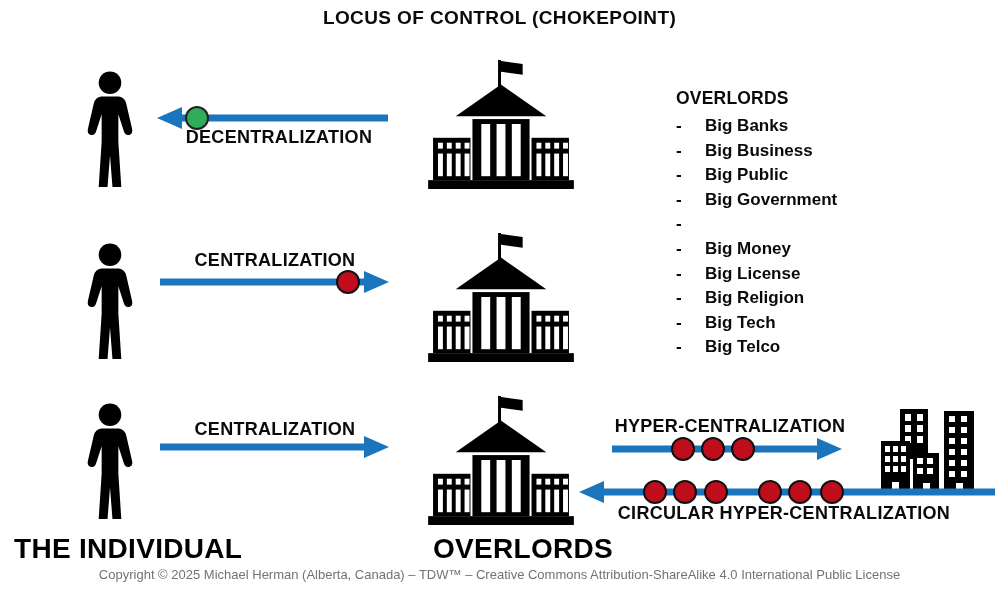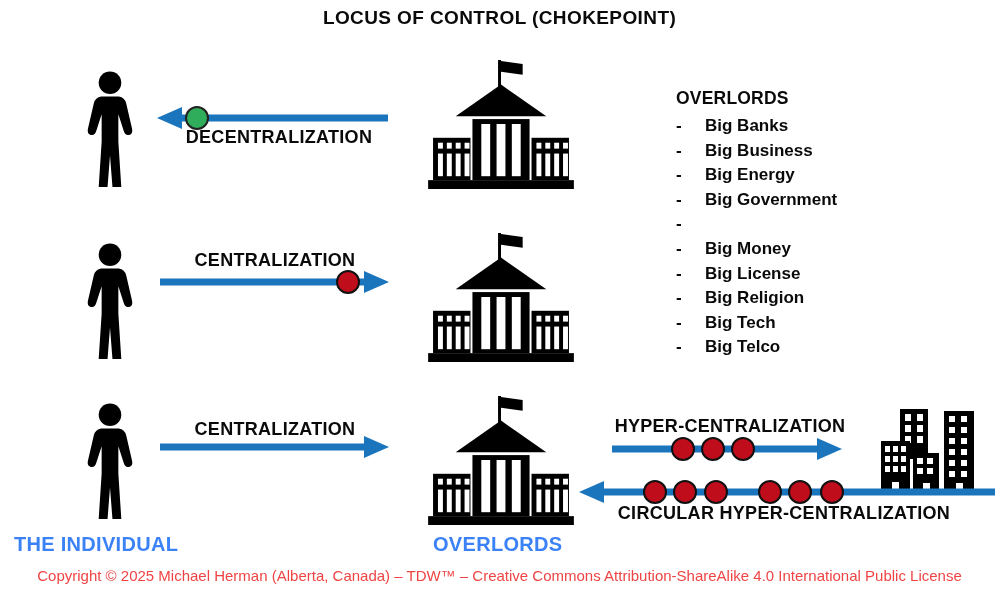--- a/index.html
+++ b/index.html
@@ -3,26 +3,26 @@
 <meta charset="utf-8">
 <title>Locus of Control</title>
 <style>
   html,body{margin:0;padding:0;background:#ffffff;}
   #canvas{position:relative;width:999px;height:594px;background:#ffffff;overflow:hidden;
           font-family:"Liberation Sans",sans-serif;color:#0a0a0a;border-radius:32px;}
   .abs{position:absolute;}
   .title{left:0;top:7px;width:999px;text-align:center;font-size:19px;font-weight:bold;
          letter-spacing:.4px;white-space:nowrap;}
   .arrow-label{font-weight:bold;font-size:18px;text-align:center;letter-spacing:.3px;white-space:nowrap;}
-  .gold{color:#3b82f6;font-weight:bold;font-size:20px;letter-spacing:.3px;white-space:nowrap;}
+  .gold{color:#000000;font-weight:bold;font-size:28px;letter-spacing:.3px;white-space:nowrap;}
   .ov-header{font-weight:bold;font-size:17.5px;letter-spacing:.2px;}
   ul.ov-list{list-style:none;margin:5px 0 0 0;padding:0;font-weight:bold;font-size:17px;}
   ul.ov-list li{display:flex;line-height:24.6px;height:24.6px;}
   ul.ov-list .dash{width:29px;flex:0 0 29px;}
-  .copyright{left:0;top:567px;width:999px;text-align:center;font-size:15px;color:#ef4444;
+  .copyright{left:0;top:567px;width:999px;text-align:center;font-size:13px;color:#737373;
              font-weight:normal;white-space:nowrap;}
   svg{display:block;}
 </style>
 </head>
 <body>
 
 <div id="canvas">
 
   <div class="abs title">LOCUS OF CONTROL (CHOKEPOINT)</div>
 
@@ -76,21 +76,21 @@
       <li>
           <span class="dash">-</span>
           <span>Big Banks</span>
         </li>
       <li>
           <span class="dash">-</span>
           <span>Big Business</span>
         </li>
       <li>
           <span class="dash">-</span>
-          <span>Big Energy</span>
+          <span>Big Public</span>
         </li>
       <li>
           <span class="dash">-</span>
           <span>Big Government</span>
         </li>
       <li>
           <span class="dash">-</span>
         </li>
       <li>
           <span class="dash">-</span>

